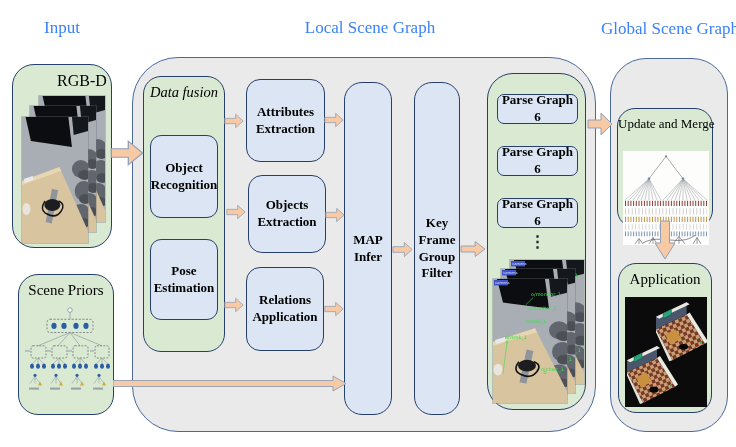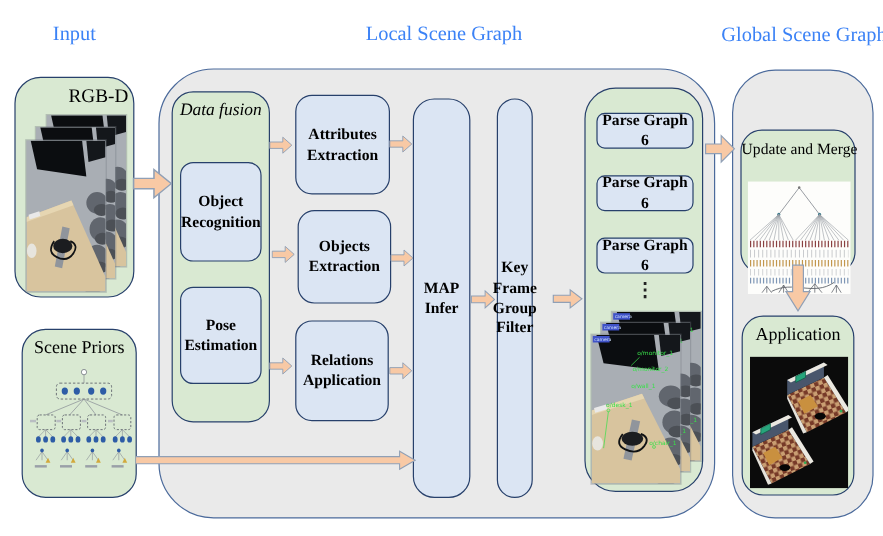--- a/index.html
+++ b/index.html
@@ -230,21 +230,21 @@
     <div class="ptitle" style="font-size:14.5px;font-style:italic;">Data fusion</div>
   </div>
   <div class="bluebox" style="left:150px;top:135px;width:68px;height:83px;border-radius:11px;">Object Recognition</div>
   <div class="bluebox" style="left:150px;top:239px;width:68px;height:81px;border-radius:11px;">Pose Estimation</div>
 
   <div class="bluebox" style="left:246px;top:79px;width:79px;height:83px;border-radius:14px;">Attributes Extraction</div>
   <div class="bluebox" style="left:248px;top:175px;width:78px;height:78px;border-radius:14px;">Objects Extraction</div>
   <div class="bluebox" style="left:246px;top:267px;width:78px;height:84px;border-radius:14px;">Relations Application</div>
 
   <div class="bluebox" style="left:344px;top:82px;width:48px;height:333px;border-radius:18px;">MAP Infer</div>
-  <div class="bluebox" style="left:414px;top:82px;width:30px;height:333px;border-radius:18px;">Key Frame Group Filter</div>
+  <div class="bluebox" style="left:414px;top:82px;width:46px;height:333px;border-radius:18px;">Key Frame Group Filter</div>
 
   <div class="panel" style="left:487px;top:73px;width:99px;height:337px;border-radius:26px;">
     <div class="bluebox" style="left:9px;top:20px;width:81px;height:30px;border-radius:7px;position:absolute;">Parse Graph 6</div>
     <div class="bluebox" style="left:9px;top:72px;width:81px;height:30px;border-radius:7px;position:absolute;">Parse Graph 6</div>
     <div class="bluebox" style="left:9px;top:124px;width:81px;height:30px;border-radius:7px;position:absolute;">Parse Graph 6</div>
     <div class="dots" style="left:0;top:158px;width:99px;">⋮</div>
     <div class="stack" style="left:5px;top:186px;width:92px;height:146px;">
       <svg style="left:17px;top:0;" width="74" height="124">
           <use href="#sym-room-annot"></use>
         </svg>

